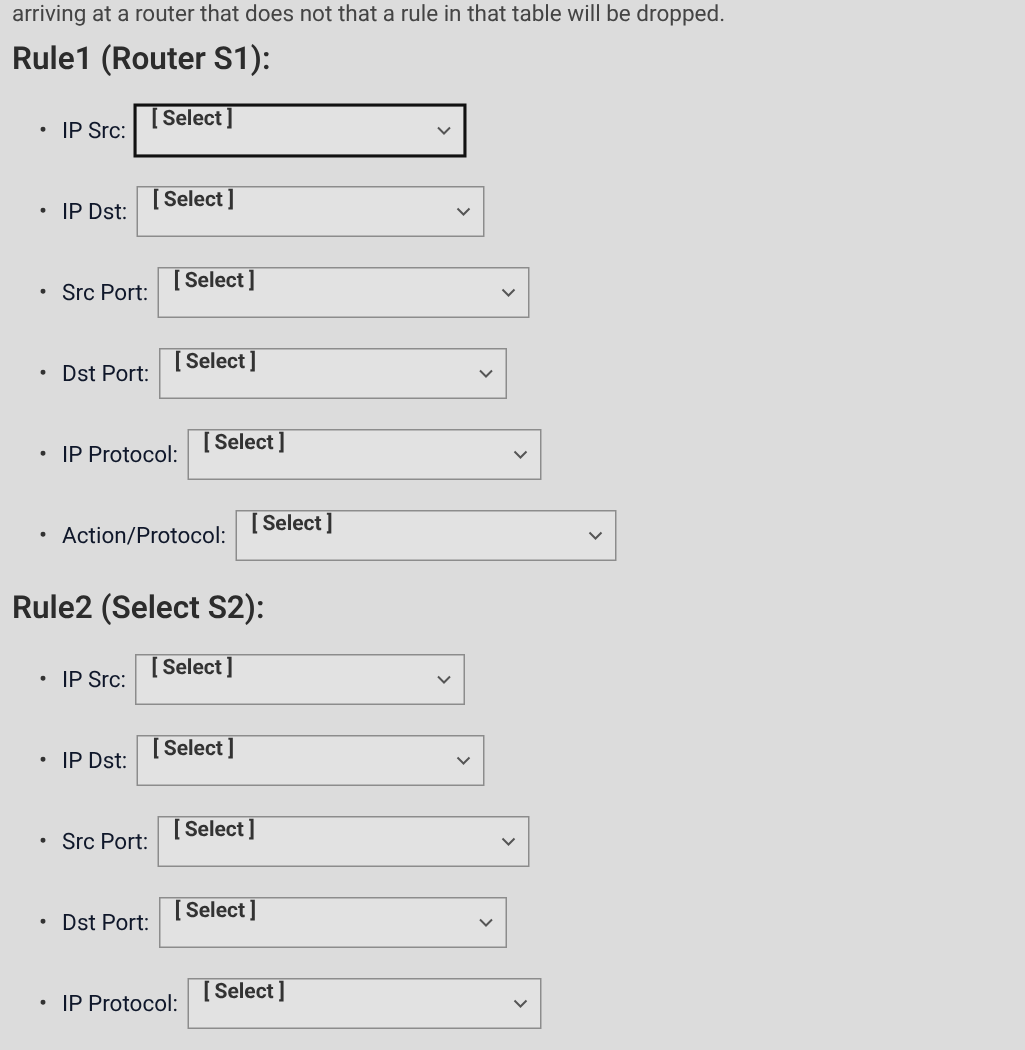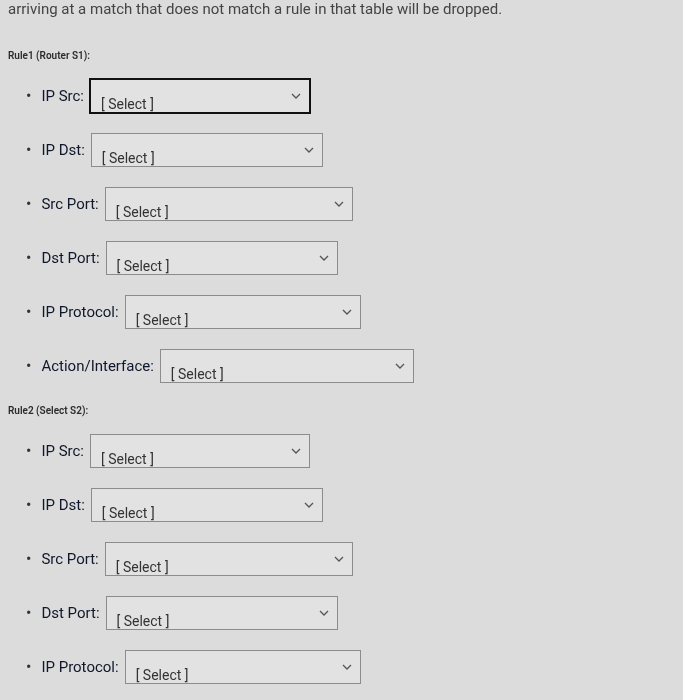--- a/index.html
+++ b/index.html
@@ -18,22 +18,22 @@
     .top-text {
       font-size: 15px;
       color: #444;
       padding: 0 0 10px 0;
       white-space: nowrap;
       overflow: hidden;
     }
     .rule-heading {
       font-weight: 600;
       color: #2c2c2c;
-      font-size: 10px;
-      margin: 22px 0 18px 0;
+      font-size: 21px;
+      margin: 0 0 18px 0;
     }
     ul.fields {
       list-style: none;
       padding-left: 18px;
     }
     ul.fields > li {
       display: flex;
       align-items: center;
       margin-bottom: 20px;
     }
@@ -46,27 +46,28 @@
     }
     .field-label {
       color: #0f172a;
       font-size: 15px;
       margin-right: 6px;
       white-space: nowrap;
     }
     .select-wrap {
       position: relative;
       display: inline-flex;
-      align-items: flex-end;
+      align-items: flex-start;
       background: #e2e2e2;
       border: 1px solid #8c8c8c;
       height: 34px;
       padding: 0 28px 0 10px;
       min-width: 210px;
       cursor: pointer;
+      font-weight: bold;
     }
     .select-wrap.focused {
       outline: 2px solid #111;
       outline-offset: -1px;
       background: #e2e2e2;
     }
     .select-text {
       color: #333;
       font-size: 14px;
     }
@@ -83,21 +84,21 @@
     .w1 { min-width: 220px; }
     .w2 { min-width: 232px; }
     .w3 { min-width: 248px; }
     .w4 { min-width: 232px; }
     .w5 { min-width: 236px; }
     .w6 { min-width: 254px; }
   </style>
 </head>
 <body>
 
-<div class="top-text">arriving at a match that does not match a rule in that table will be dropped.</div>
+<div class="top-text">arriving at a router that does not that a rule in that table will be dropped.</div>
 
 <div class="rule-heading">Rule1 (Router S1):</div>
 
 <ul class="fields">
   <li>
     <span class="field-label">IP Src:</span>
     <div class="select-wrap focused w1">
       <span class="select-text">[ Select ]</span>
       <span class="chevron">
         <svg width="10" height="6" viewBox="0 0 10 6">
@@ -144,21 +145,21 @@
     <div class="select-wrap w5">
       <span class="select-text">[ Select ]</span>
       <span class="chevron">
         <svg width="10" height="6" viewBox="0 0 10 6">
             <path d="M1 1 L5 5 L9 1" stroke="#555" stroke-width="1.3" fill="none"></path>
           </svg>
       </span>
     </div>
   </li>
   <li>
-    <span class="field-label">Action/Interface:</span>
+    <span class="field-label">Action/Protocol:</span>
     <div class="select-wrap w6">
       <span class="select-text">[ Select ]</span>
       <span class="chevron">
         <svg width="10" height="6" viewBox="0 0 10 6">
             <path d="M1 1 L5 5 L9 1" stroke="#555" stroke-width="1.3" fill="none"></path>
           </svg>
       </span>
     </div>
   </li>
 </ul>

